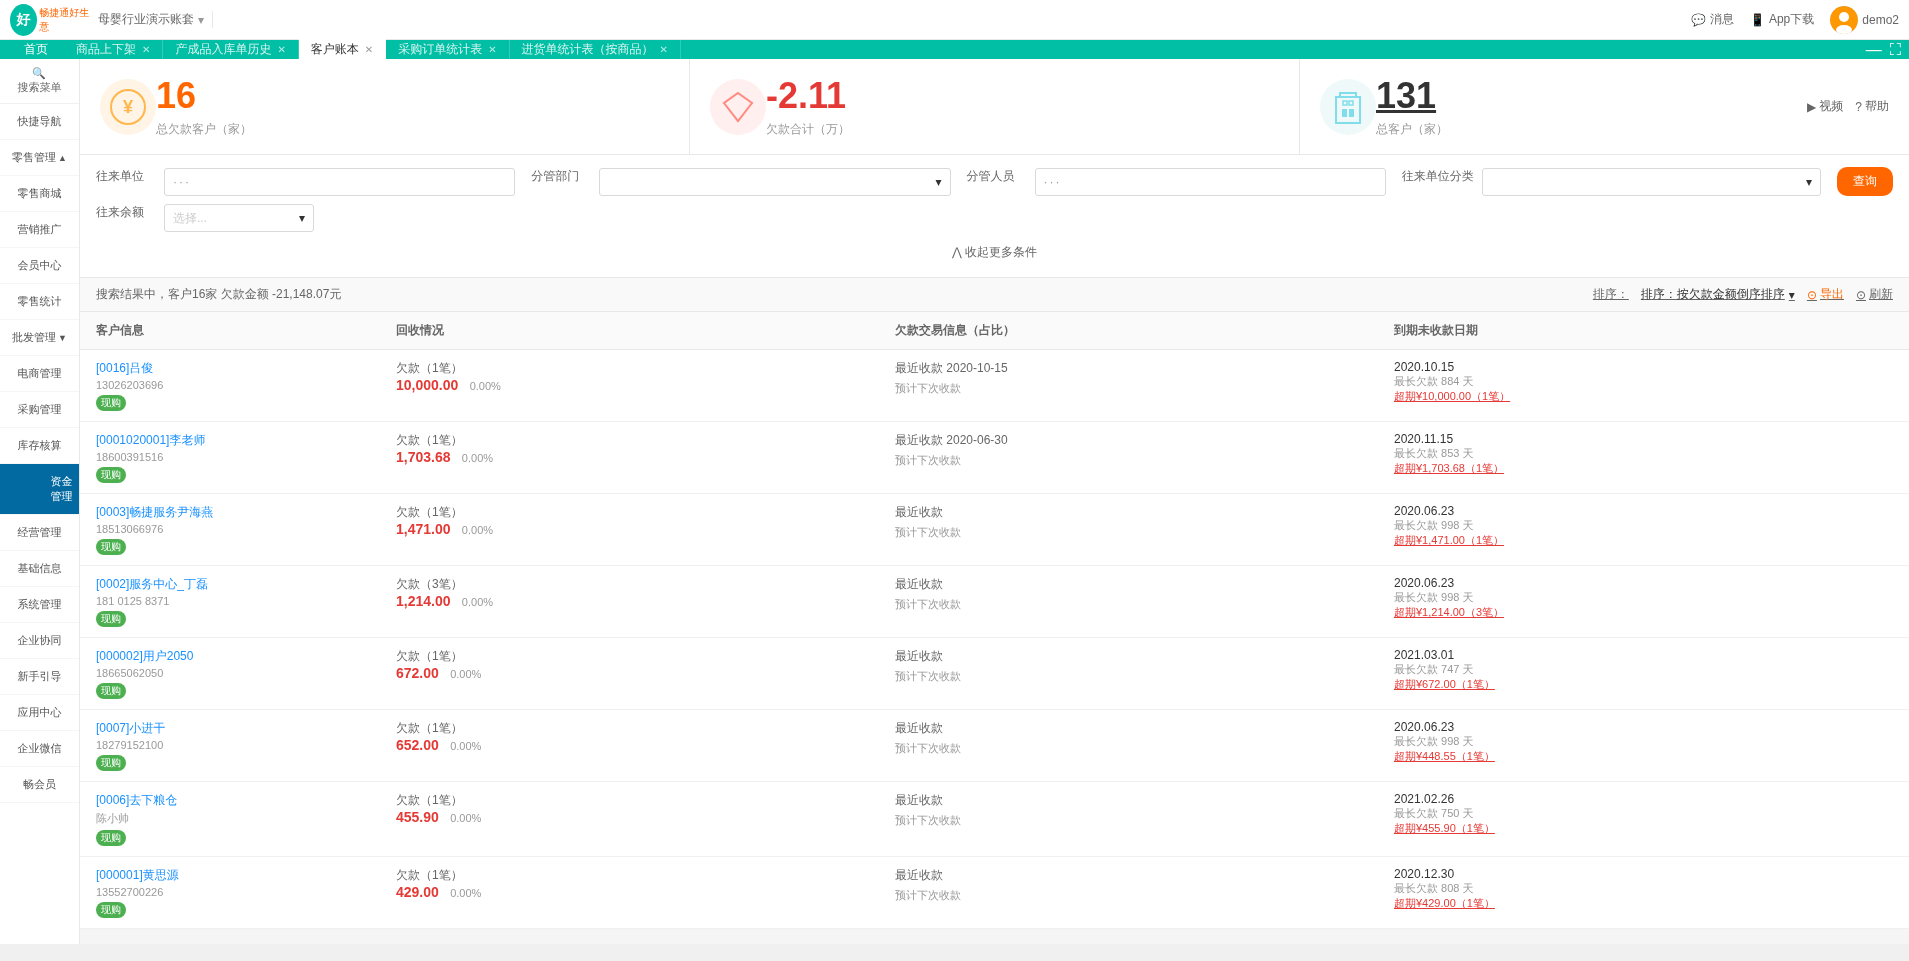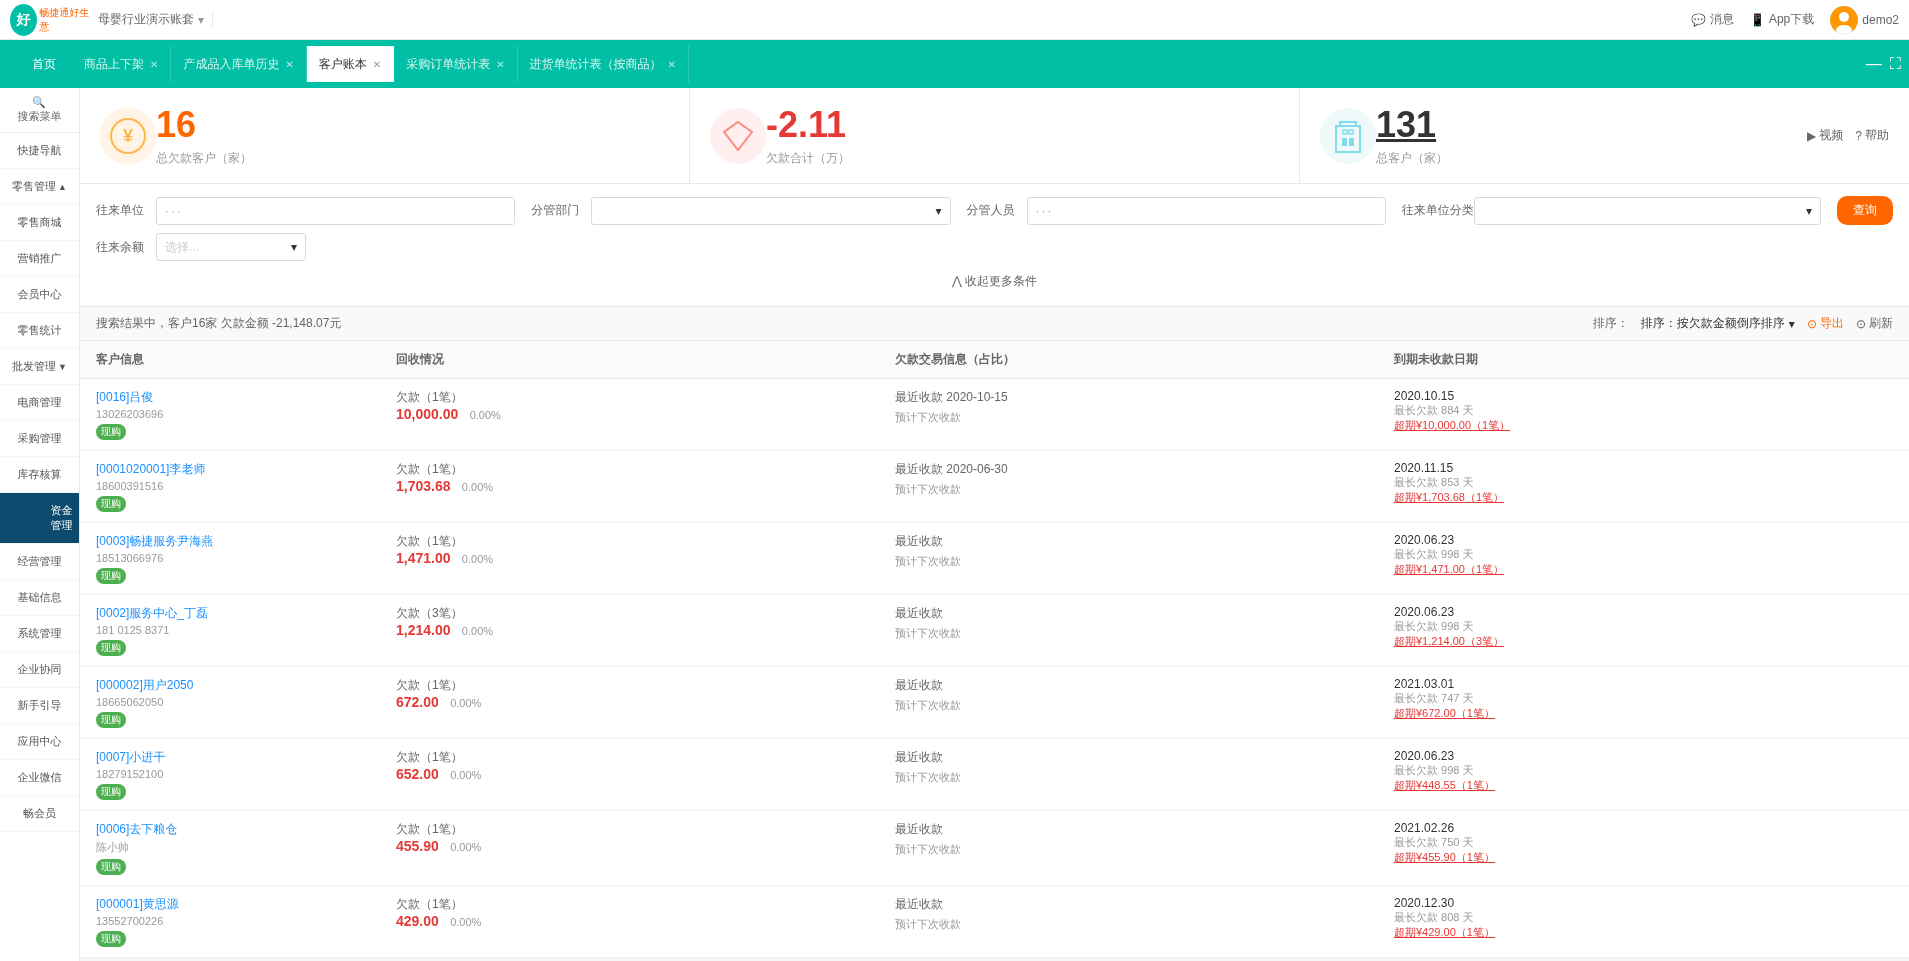--- a/index.html
+++ b/index.html
@@ -10,35 +10,35 @@
     .logo-area { display: flex; align-items: center; width: 80px; }
     .logo-icon { width: 32px; height: 32px; background: #00bfa5; border-radius: 50%; display: flex; align-items: center; justify-content: center; color: white; font-size: 14px; font-weight: bold; }
     .logo-text { font-size: 10px; color: #ff6600; margin-left: 2px; }
     .tenant-selector { display: flex; align-items: center; font-size: 12px; color: #666; padding: 0 8px; border-right: 1px solid #e8e8e8; cursor: pointer; }
     .tenant-selector .arrow { margin-left: 4px; color: #999; }
     .top-right { margin-left: auto; display: flex; align-items: center; gap: 16px; }
     .top-right-item { display: flex; align-items: center; gap: 4px; font-size: 12px; color: #666; cursor: pointer; }
     .avatar { width: 28px; height: 28px; border-radius: 50%; background: #ccc; display: flex; align-items: center; justify-content: center; font-size: 10px; color: white; overflow: hidden; }
 
     
-    .nav-tabs { display: flex; align-items: center; background: #00bfa5; height: 48px; padding-left: 16px; }
+    .nav-tabs { display: flex; align-items: center; background: #00bfa5; height: 19px; padding-left: 8px; }
     .nav-tab { display: flex; align-items: center; padding: 0 12px; height: 36px; font-size: 12px; color: rgba(255,255,255,0.85); cursor: pointer; white-space: nowrap; border-right: 1px solid rgba(255,255,255,0.2); }
     .nav-tab.active { background: #fff; color: #333; }
     .nav-tab .close-btn { margin-left: 6px; color: rgba(255,255,255,0.7); font-size: 10px; }
     .nav-tab.active .close-btn { color: #999; }
     .nav-home { padding: 0 16px; color: white; font-size: 12px; height: 36px; display: flex; align-items: center; cursor: pointer; }
     .nav-right { margin-left: auto; display: flex; align-items: center; padding-right: 8px; gap: 8px; }
     .nav-right-btn { color: white; font-size: 16px; cursor: pointer; line-height: 1; }
 
     
     .layout { display: flex; height: calc(100vh - 76px); }
     .sidebar { width: 80px; background: #fff; border-right: 1px solid #e8e8e8; display: flex; flex-direction: column; overflow-y: auto; }
     .sidebar-search { padding: 8px 6px; font-size: 11px; color: #666; text-align: center; cursor: pointer; border-bottom: 1px solid #f0f0f0; }
     .sidebar-item { padding: 10px 4px; text-align: center; font-size: 11px; color: #555; cursor: pointer; border-bottom: 1px solid #f5f5f5; }
-    .sidebar-item.active { background: #0c4a6e; color: white; padding-left: 48px; }
+    .sidebar-item.active { background: #0369a1; color: white; padding-left: 48px; }
     .sidebar-item.has-arrow { display: flex; align-items: center; justify-content: center; gap: 2px; }
     .sidebar-nav-label { font-size: 11px; }
 
     
     .main { flex: 1; overflow-y: auto; background: #f5f5f5; }
     
     
     .stats-row { display: flex; background: #fff; border-bottom: 1px solid #e8e8e8; }
     .stat-card { flex: 1; display: flex; align-items: center; padding: 16px 20px; border-right: 1px solid #e8e8e8; }
     .stat-card:last-child { border-right: none; }
@@ -47,32 +47,32 @@
     .stat-value.orange { color: #ff6600; }
     .stat-value.dark { color: #333; font-weight: 700; text-decoration: underline; }
     .stat-label { font-size: 12px; color: #999; margin-top: 4px; }
     .stat-info { display: flex; flex-direction: column; }
     .video-help { margin-left: auto; display: flex; align-items: center; gap: 12px; font-size: 12px; color: #666; }
     .video-help-item { display: flex; align-items: center; gap: 3px; cursor: pointer; }
 
     
     .filter-area { background: #fff; padding: 12px 16px; border-bottom: 1px solid #e8e8e8; }
     .filter-row { display: flex; align-items: center; gap: 16px; margin-bottom: 8px; }
-    .filter-item { display: flex; align-items: center; flex: 1; }
+    .filter-item { display: flex; align-items: flex-start; gap: 8px; flex: 1; }
     .filter-label { font-size: 12px; color: #666; white-space: nowrap; min-width: 60px; }
     .filter-input { flex: 1; height: 28px; border: 1px solid #d9d9d9; border-radius: 3px; padding: 0 8px; font-size: 12px; display: flex; align-items: center; justify-content: space-between; cursor: pointer; background: white; }
     .filter-input .dots { color: #999; letter-spacing: 2px; }
     .filter-select { flex: 1; height: 28px; border: 1px solid #d9d9d9; border-radius: 3px; padding: 0 8px; font-size: 12px; display: flex; align-items: center; justify-content: space-between; cursor: pointer; background: white; }
     .filter-select-text { color: #ccc; font-size: 12px; }
     .btn-query { background: #ff6600; color: white; border: none; padding: 6px 16px; border-radius: 10px; font-size: 12px; cursor: pointer; white-space: nowrap; }
     .collapse-row { text-align: center; padding: 4px; color: #666; font-size: 12px; cursor: pointer; }
     
     
     .results-bar { background: #f9f9f9; padding: 8px 16px; display: flex; align-items: center; justify-content: space-between; border-bottom: 1px solid #e8e8e8; font-size: 12px; color: #666; }
-    .results-right { display: flex; gap: 12px; }
+    .results-right { display: flex; gap: 12px; text-decoration: underline; }
     .sort-label { color: #666; }
     .sort-select { display: flex; align-items: center; gap: 4px; cursor: pointer; color: #333; }
     .action-btn { display: flex; align-items: center; gap: 3px; cursor: pointer; color: #666; }
     .action-btn.orange { color: #ff6600; }
 
     
     .table-container { background: #fff; }
     .table-header { display: grid; grid-template-columns: 300px 1fr 1fr 1fr; padding: 10px 16px; background: #fafafa; border-bottom: 1px solid #e8e8e8; font-size: 12px; color: #666; font-weight: bold; }
     .table-row { display: grid; grid-template-columns: 300px 1fr 1fr 1fr; padding: 10px 16px; border-bottom: 1px solid #f0f0f0; align-items: start; }
     

